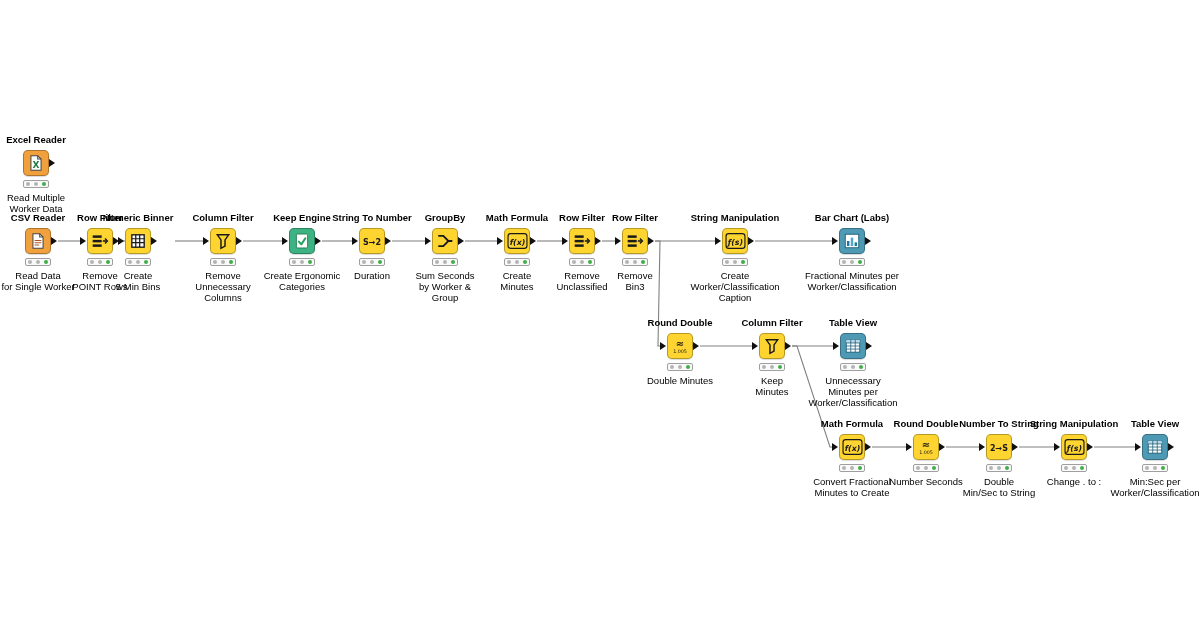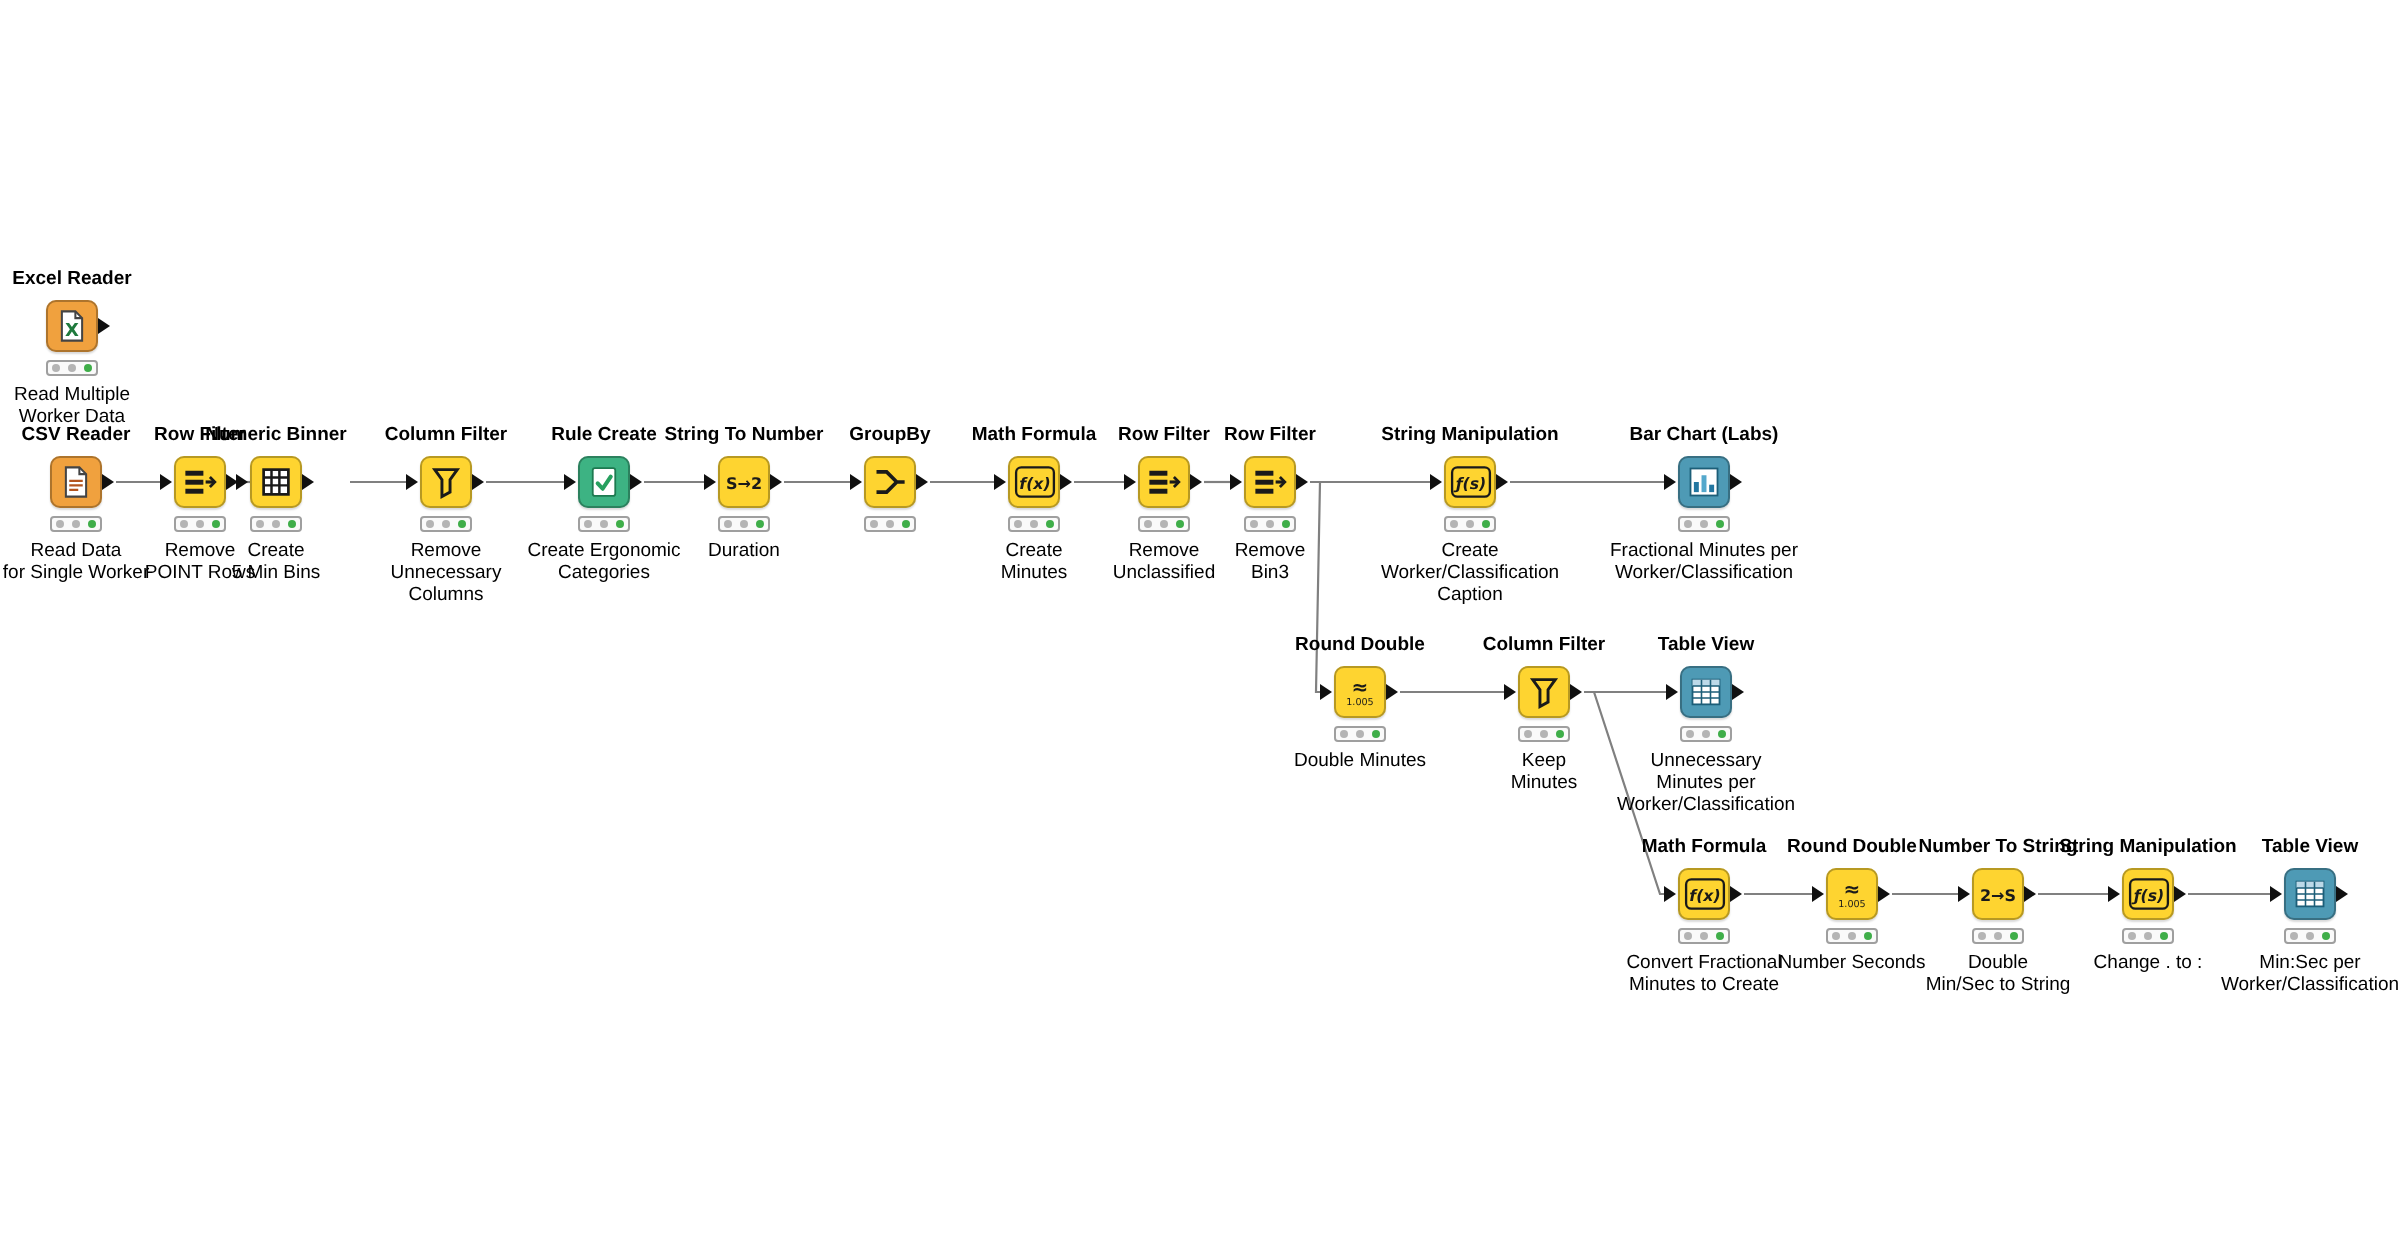--- a/index.html
+++ b/index.html
@@ -148,21 +148,21 @@
       <div class="traffic">
         <span class="dot" style="background: rgb(180, 180, 180);"></span>
         <span class="dot" style="background: rgb(180, 180, 180);"></span>
         <span class="dot" style="background: rgb(63, 174, 73);"></span>
       </div>
       <div class="node-label">Remove
 Unnecessary
 Columns</div>
     </div>
     <div class="node" style="left: 242px; top: 211px;">
-      <div class="node-title">Rule Create</div>
+      <div class="node-title">Keep Engine</div>
       <div class="node-body" style="background: rgb(61, 179, 131);">
         <svg width="18" height="18" viewBox="0 0 16 16">
           <rect x="3" y="1.8" width="10" height="12.4" rx="1" fill="#fff" stroke="#1d7a50" stroke-width="0.8"></rect>
           <path d="M5.2 8.6l2.2 2.4 3.6-5.4" fill="none" stroke="#27a05f" stroke-width="1.8" stroke-linecap="round" stroke-linejoin="round"></path>
         </svg>
         <span class="port in"></span>
         <span class="port out"></span>
       </div>
       <div class="traffic">
         <span class="dot" style="background: rgb(180, 180, 180);"></span>
@@ -195,20 +195,23 @@
           <path d="M2 3.5h4.5L11 8h3.5M2 12.5h4.5L11 8" fill="none" stroke="#1a1a1a" stroke-width="1.6"></path>
         </svg>
         <span class="port in"></span>
         <span class="port out"></span>
       </div>
       <div class="traffic">
         <span class="dot" style="background: rgb(180, 180, 180);"></span>
         <span class="dot" style="background: rgb(180, 180, 180);"></span>
         <span class="dot" style="background: rgb(63, 174, 73);"></span>
       </div>
+      <div class="node-label">Sum Seconds
+by Worker &amp;
+Group</div>
     </div>
     <div class="node" style="left: 457px; top: 211px;">
       <div class="node-title">Math Formula</div>
       <div class="node-body" style="background: rgb(254, 212, 48);">
         <svg width="21" height="18" viewBox="0 0 20 16">
           <rect x="1" y="1" width="18" height="14" rx="2.5" fill="none" stroke="#1a1a1a" stroke-width="1.1"></rect>
           <text x="10" y="11.5" font-size="7.5" font-style="italic" font-weight="bold" fill="#1a1a1a" text-anchor="middle" font-family="DejaVu Sans,sans-serif">f(x)</text>
         </svg>
         <span class="port in"></span>
         <span class="port out"></span>

